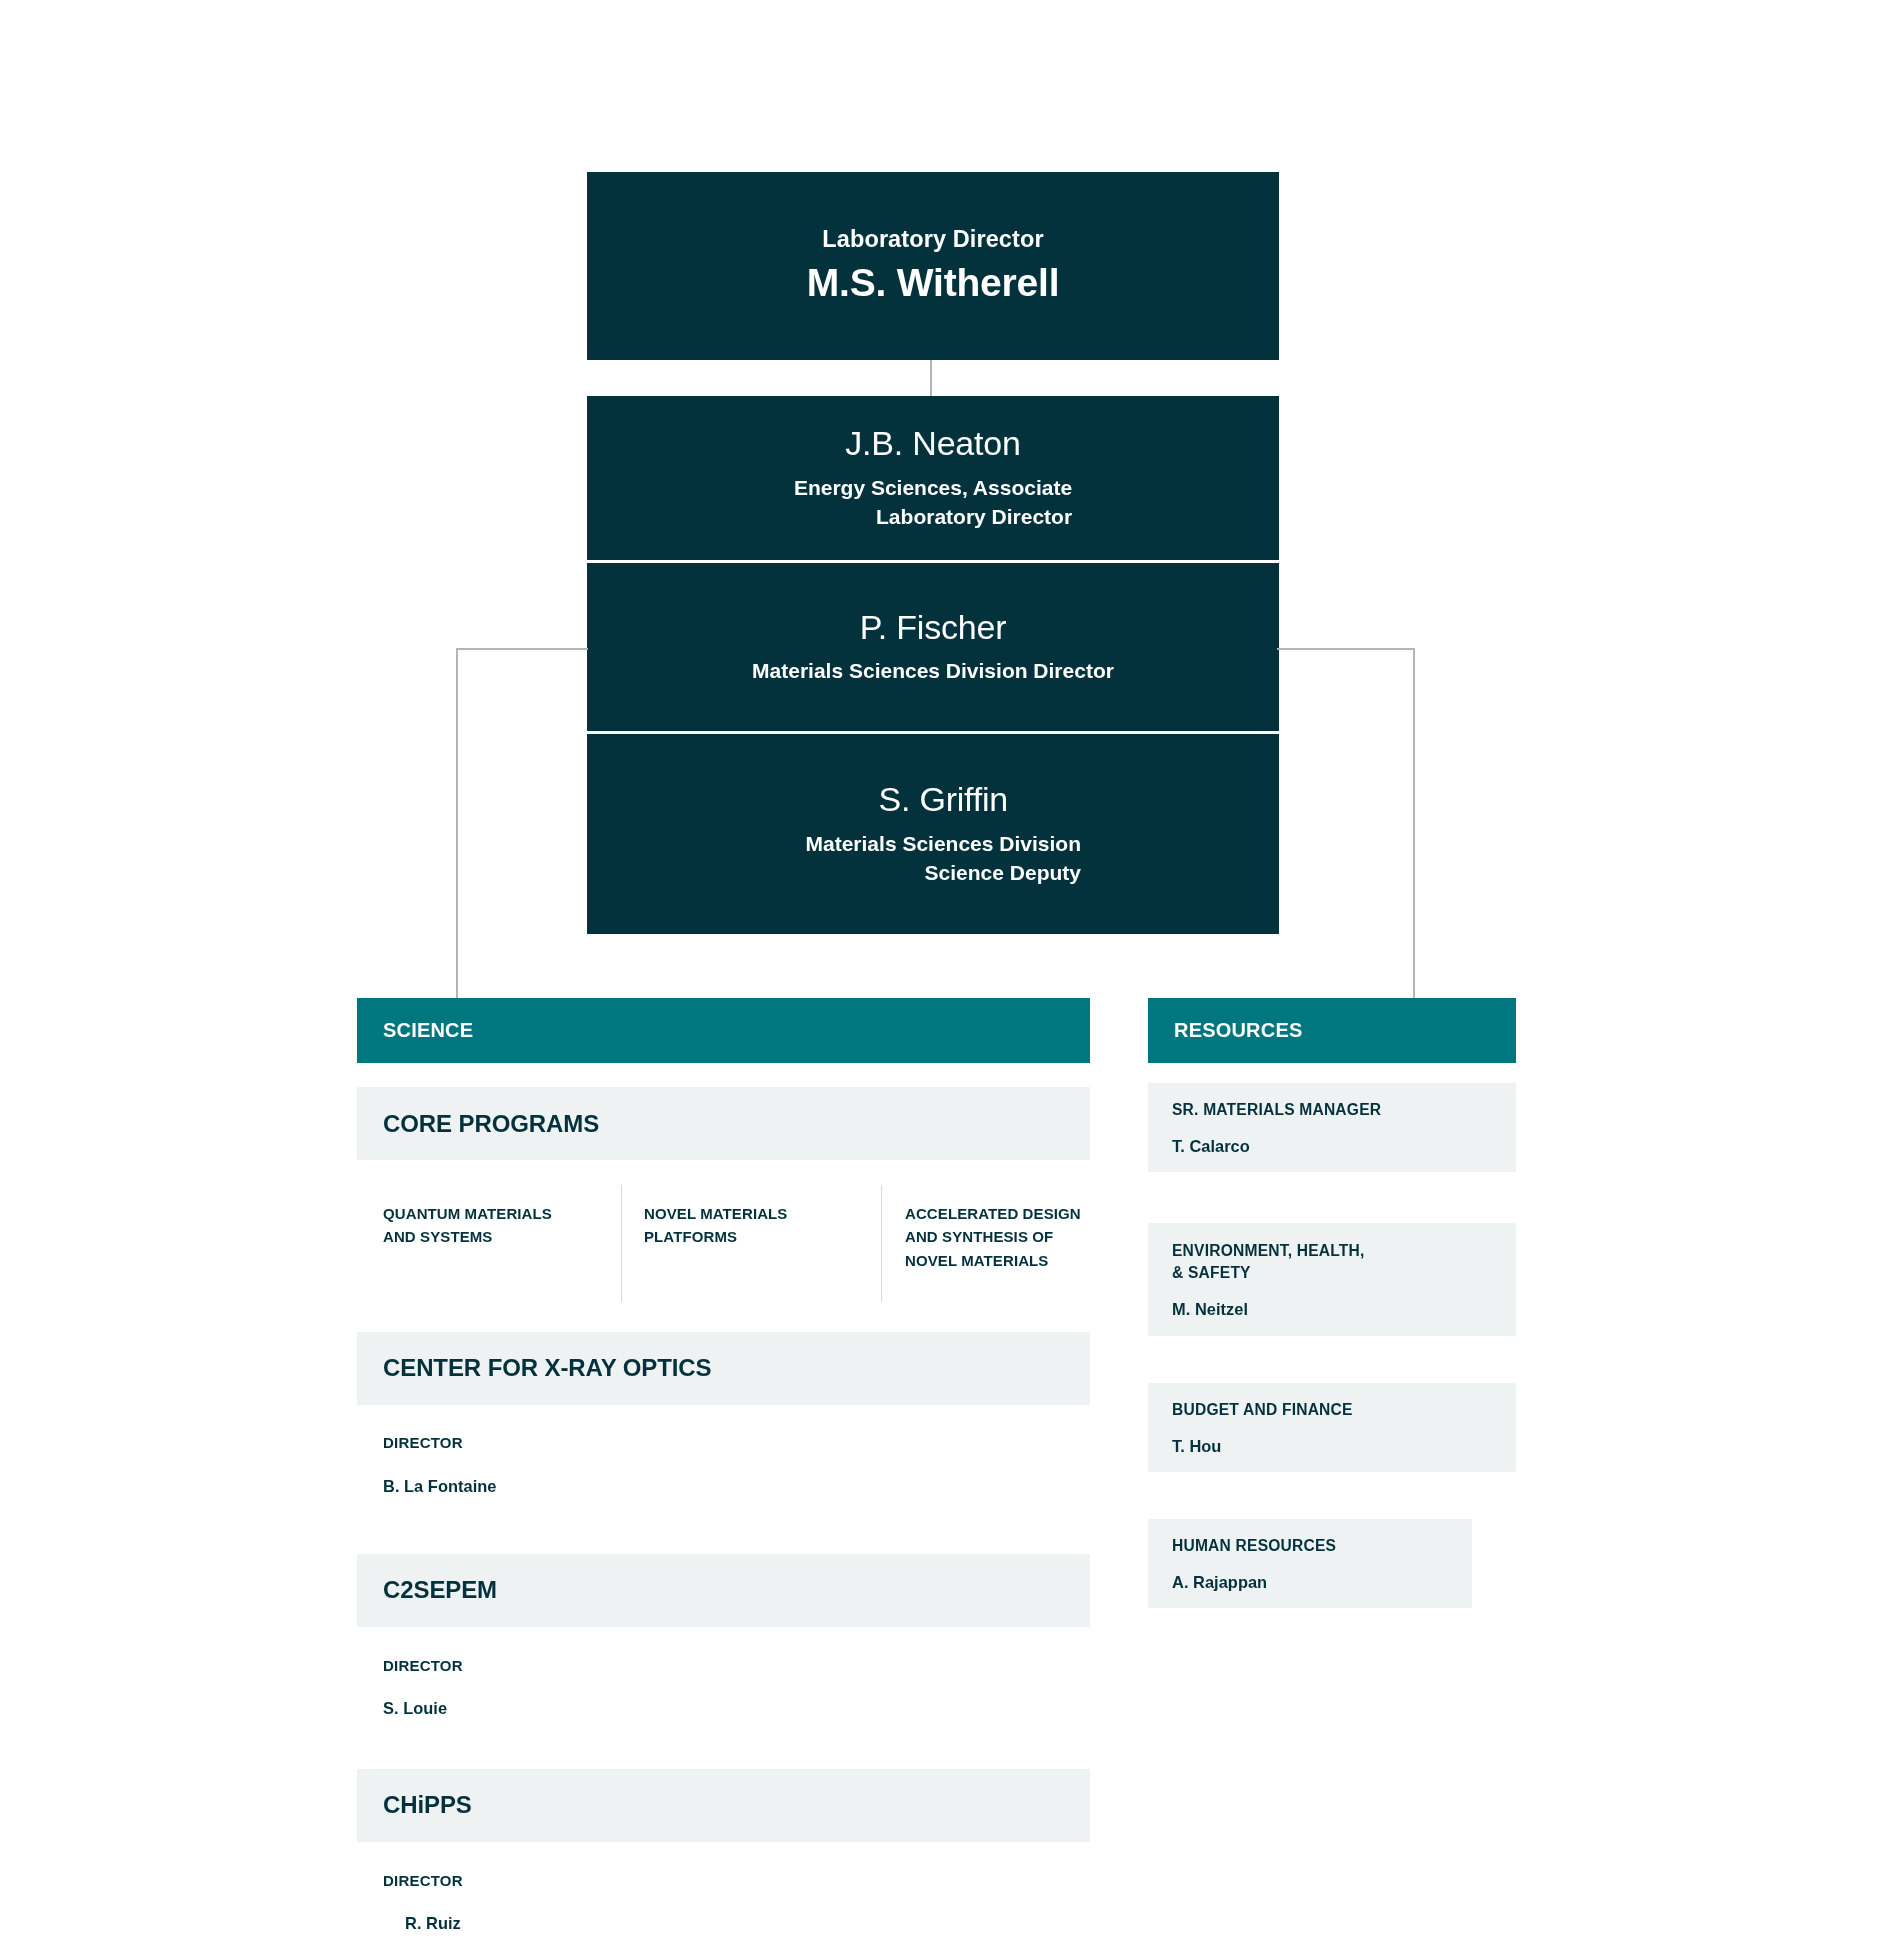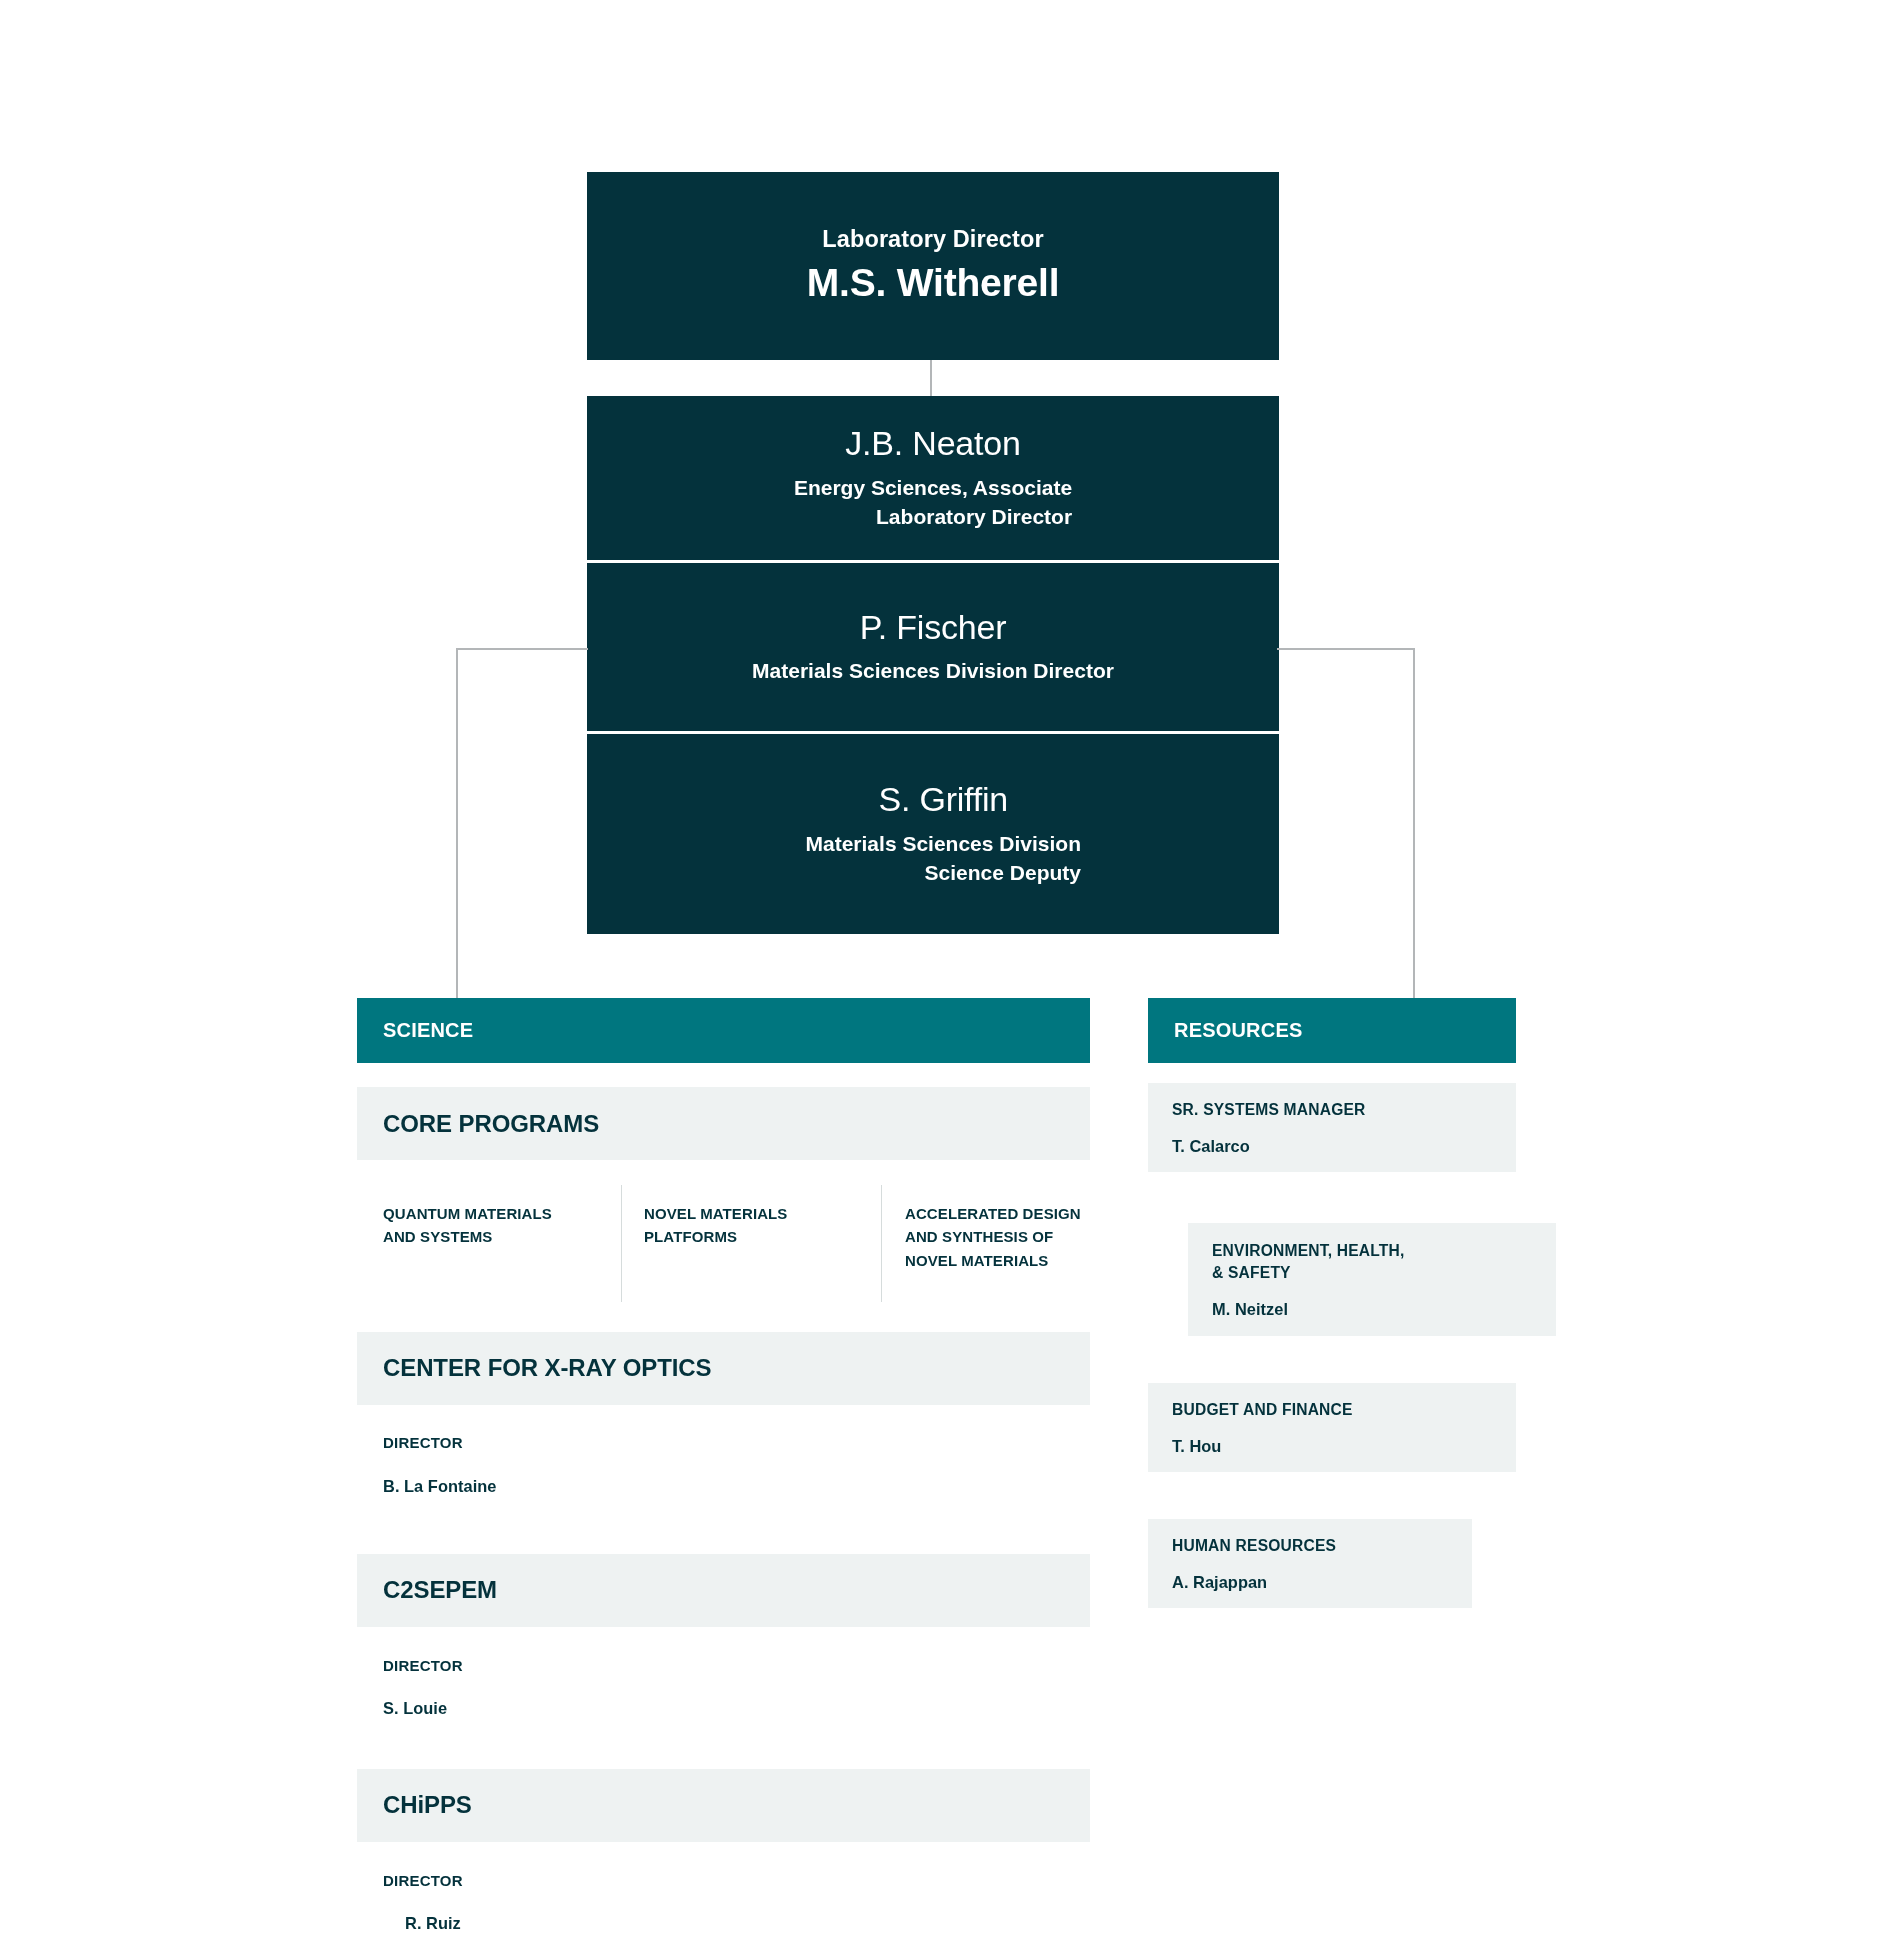--- a/index.html
+++ b/index.html
@@ -233,26 +233,26 @@
   <div class="panel-title" style="left:383px; top:1791px;">CHiPPS</div>
   <div class="role-label" style="left:383px; top:1872px;">DIRECTOR</div>
   <div class="person-name" style="left:405px; top:1914px;">R. Ruiz</div>
 
   <div class="col-header" style="left:1148px; top:998px; width:368px; height:65px;">
     <span class="col-header-label">RESOURCES</span>
   </div>
 
   <div class="ops-card" style="left:1148px; top:1083px; width:368px; height:89px;">
     <div class="ops-title">
-      <div>SR. SYSTEMS MANAGER</div>
+      <div>SR. MATERIALS MANAGER</div>
     </div>
     <div class="ops-name">T. Calarco</div>
   </div>
 
-  <div class="ops-card" style="left:1148px; top:1223px; width:368px; height:113px;margin-left:40px;">
+  <div class="ops-card" style="left:1148px; top:1223px; width:368px; height:113px;">
     <div class="ops-title">
       <div>ENVIRONMENT, HEALTH,</div>
       <div>&amp; SAFETY</div>
     </div>
     <div class="ops-name">M. Neitzel</div>
   </div>
 
   <div class="ops-card" style="left:1148px; top:1383px; width:368px; height:89px;">
     <div class="ops-title">
       <div>BUDGET AND FINANCE</div>

